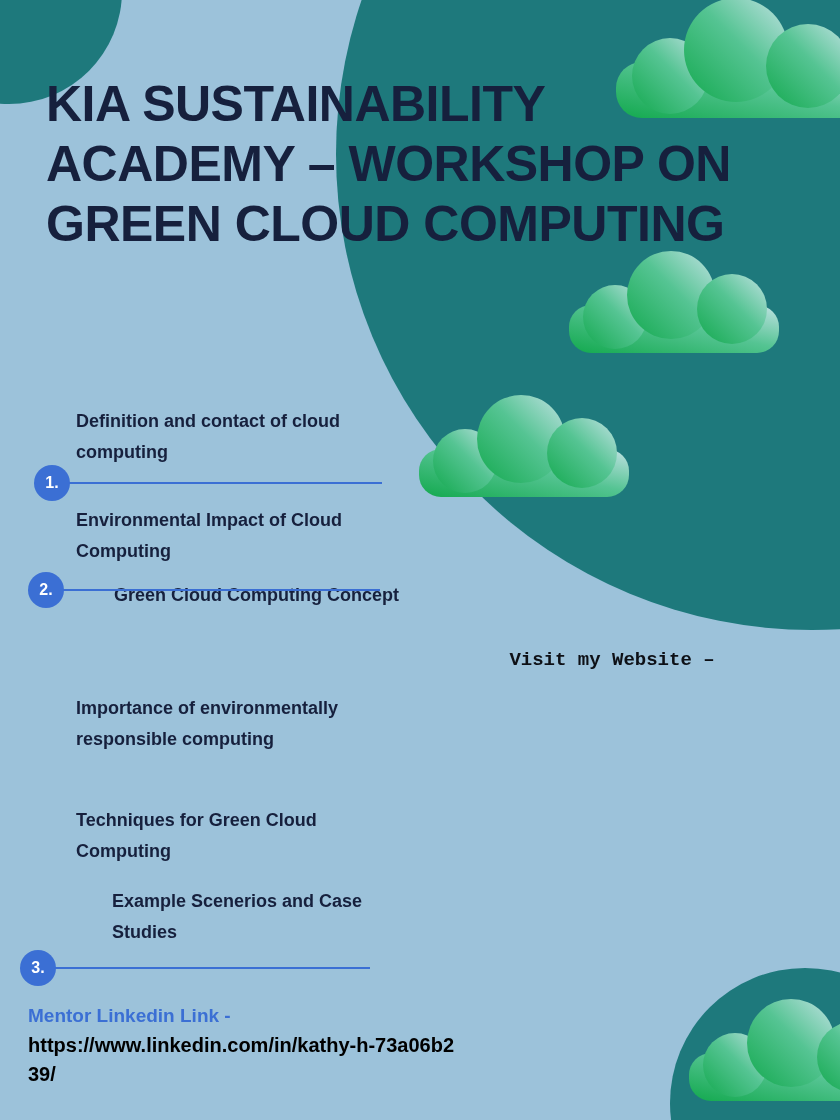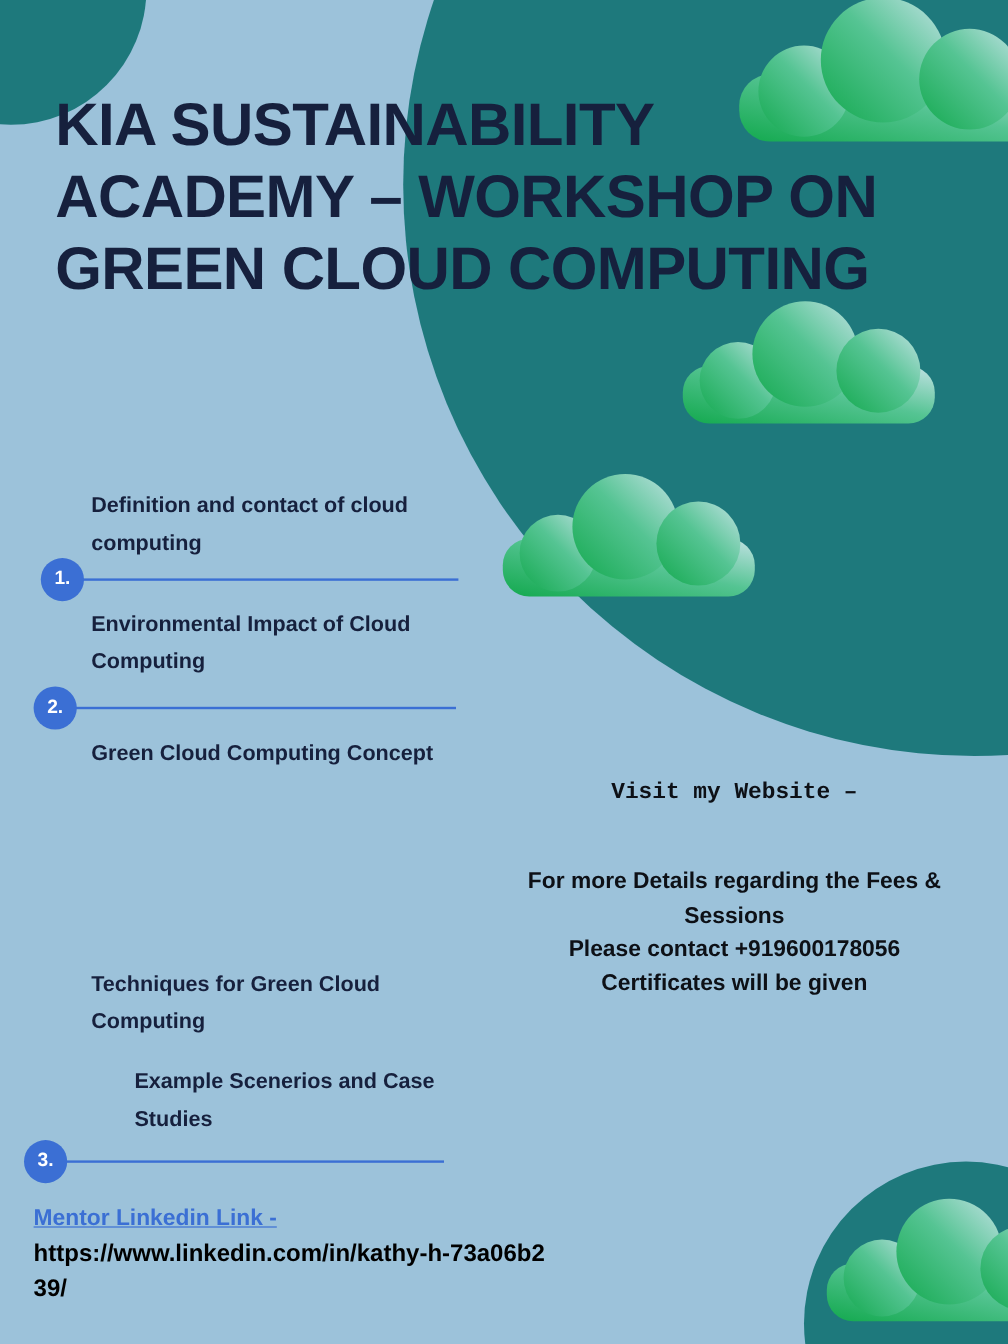--- a/index.html
+++ b/index.html
@@ -69,21 +69,21 @@
     position:absolute;
     left:76px;
     width:320px;
     color:#16203d;
     font-size:18px;
     font-weight:700;
     line-height:1.72;
   }
   .ai-0 { top:406px; }
   .ai-1 { top:505px; }
-  .ai-2 { top:612px; }
+  .ai-2 { top:580px;margin-left:38px; }
   .ai-3 { top:693px; }
   .ai-4 { top:805px; }
   .ai-5 { top:886px;margin-left:36px; }
 
   
   .marker { position:absolute; }
   .marker .bubble {
     position:absolute;
     left:0; top:0;
     width:36px; height:36px;
@@ -109,21 +109,20 @@
   .marker-3 { left:20px; top:950px; }
   .marker-3 .rule { width:316px; }
 
   
   .mentor { position:absolute; left:28px; top:1002px; width:430px; }
   .mentor-label {
     color:#3b6fd4;
     font-size:19px;
     font-weight:700;
     line-height:1.5;
-    text-decoration:underline;
   }
   .mentor-url {
     color:#000000;
     font-size:20px;
     font-weight:700;
     line-height:1.45;
     word-break:break-all;
   }
 
   
@@ -235,20 +234,21 @@
       </g>
     </svg>
   </div>
 
   <h1 class="title">KIA Sustainability Academy – Workshop on Green Cloud Computing</h1>
 
   <div class="agenda">
     <div class="agenda-item ai-0">Definition and contact of cloud computing</div>
     <div class="agenda-item ai-1">Environmental Impact of Cloud Computing</div>
     <div class="agenda-item ai-2">Green Cloud Computing Concept</div>
+    <div class="agenda-item ai-3">Importance of environmentally responsible computing</div>
     <div class="agenda-item ai-4">Techniques for Green Cloud Computing</div>
     <div class="agenda-item ai-5">Example Scenerios and Case Studies</div>
 
     <div class="marker marker-1">
       <div class="rule"></div>
       <div class="bubble">1.</div>
     </div>
     <div class="marker marker-2">
       <div class="rule"></div>
       <div class="bubble">2.</div>
@@ -259,21 +259,15 @@
     </div>
   </div>
 
   <div class="mentor">
     <div class="mentor-label">Mentor Linkedin Link -</div>
     <div class="mentor-url">https://www.linkedin.com/in/kathy-h-73a06b239/</div>
   </div>
 
   <div class="info">
     <div class="info-website-label">Visit my Website –</div>
-    <div class="info-details">
-      <div>For more Details regarding the Fees &amp;</div>
-      <div>Sessions</div>
-      <div>Please contact +919600178056</div>
-      <div>Certificates will be given</div>
-    </div>
   </div>
 
 </div>
 
 </body></html>

